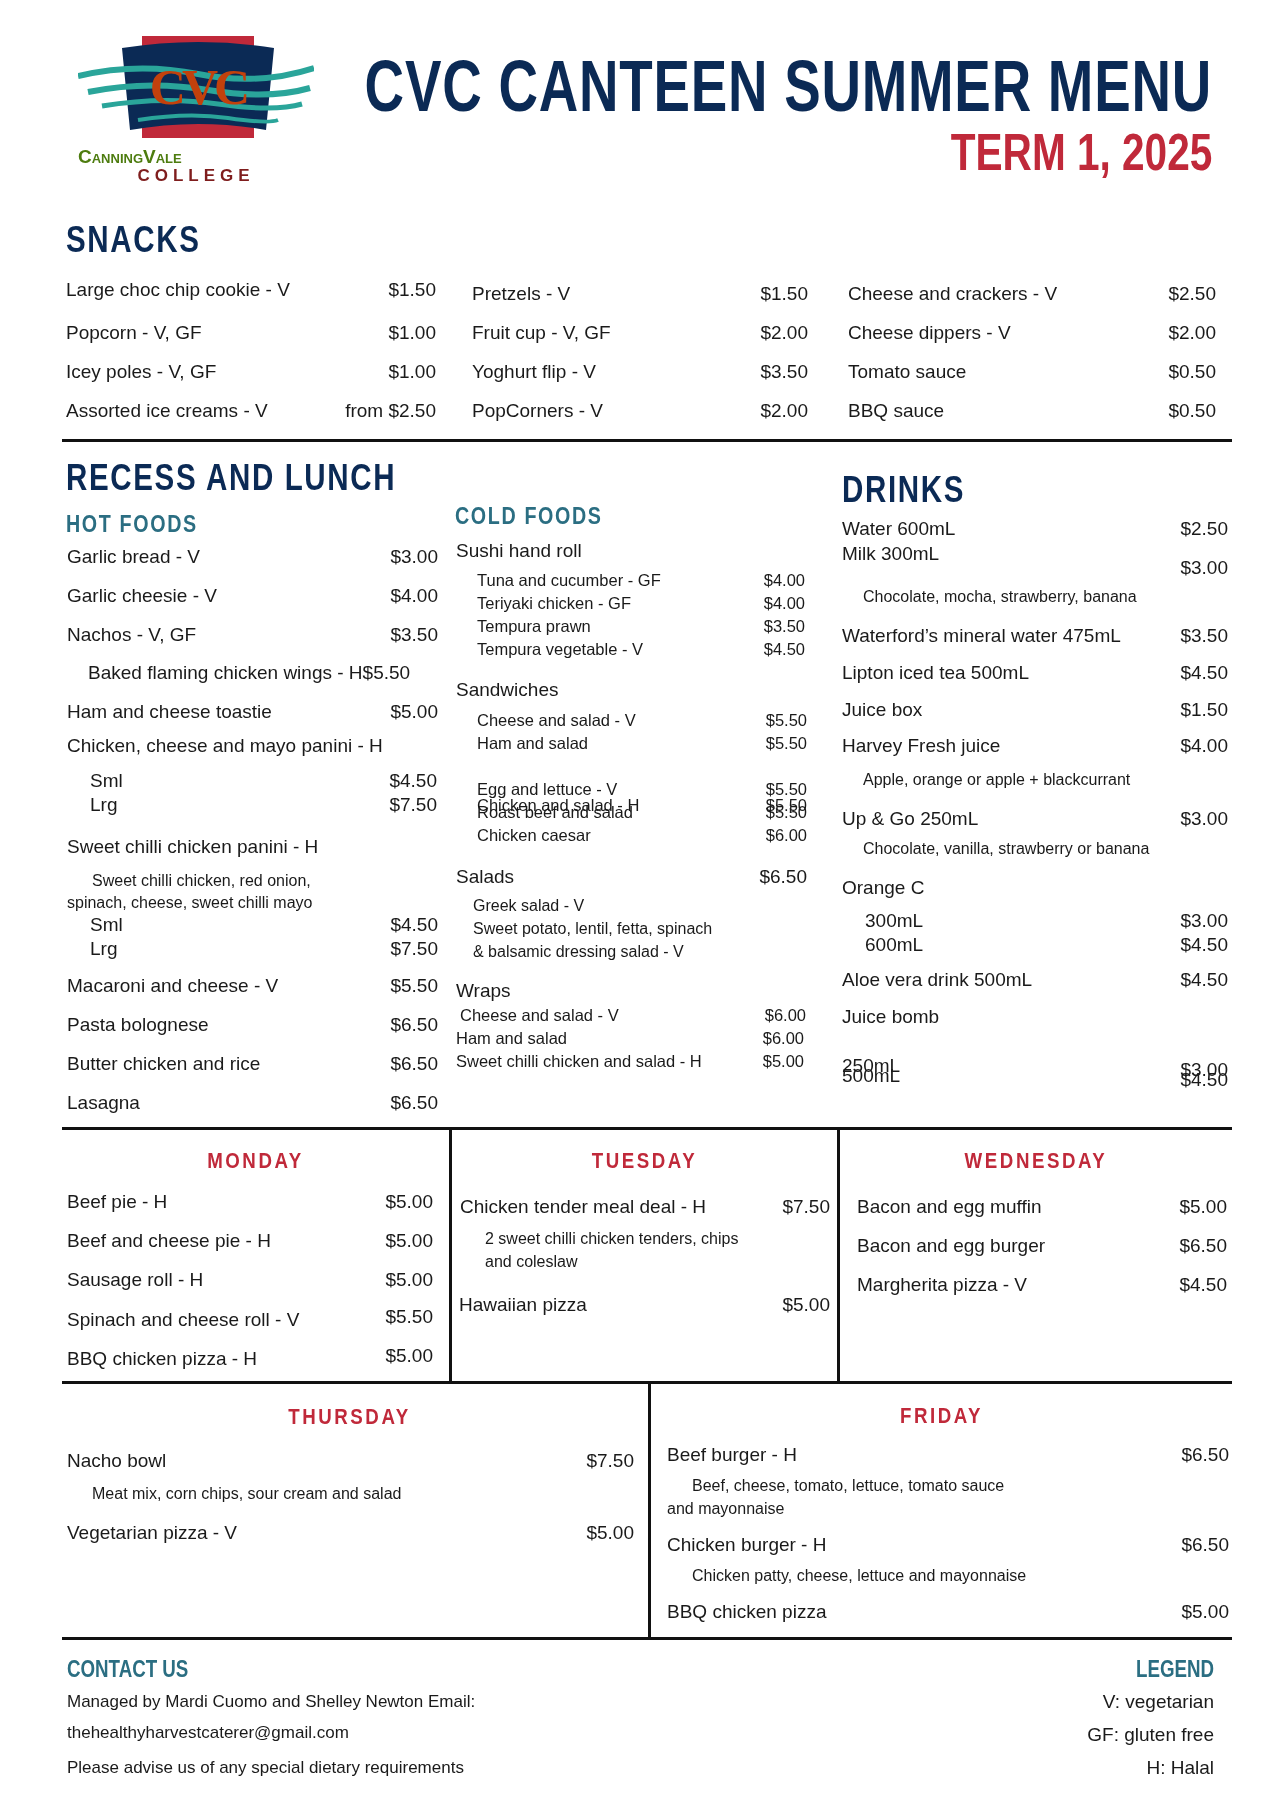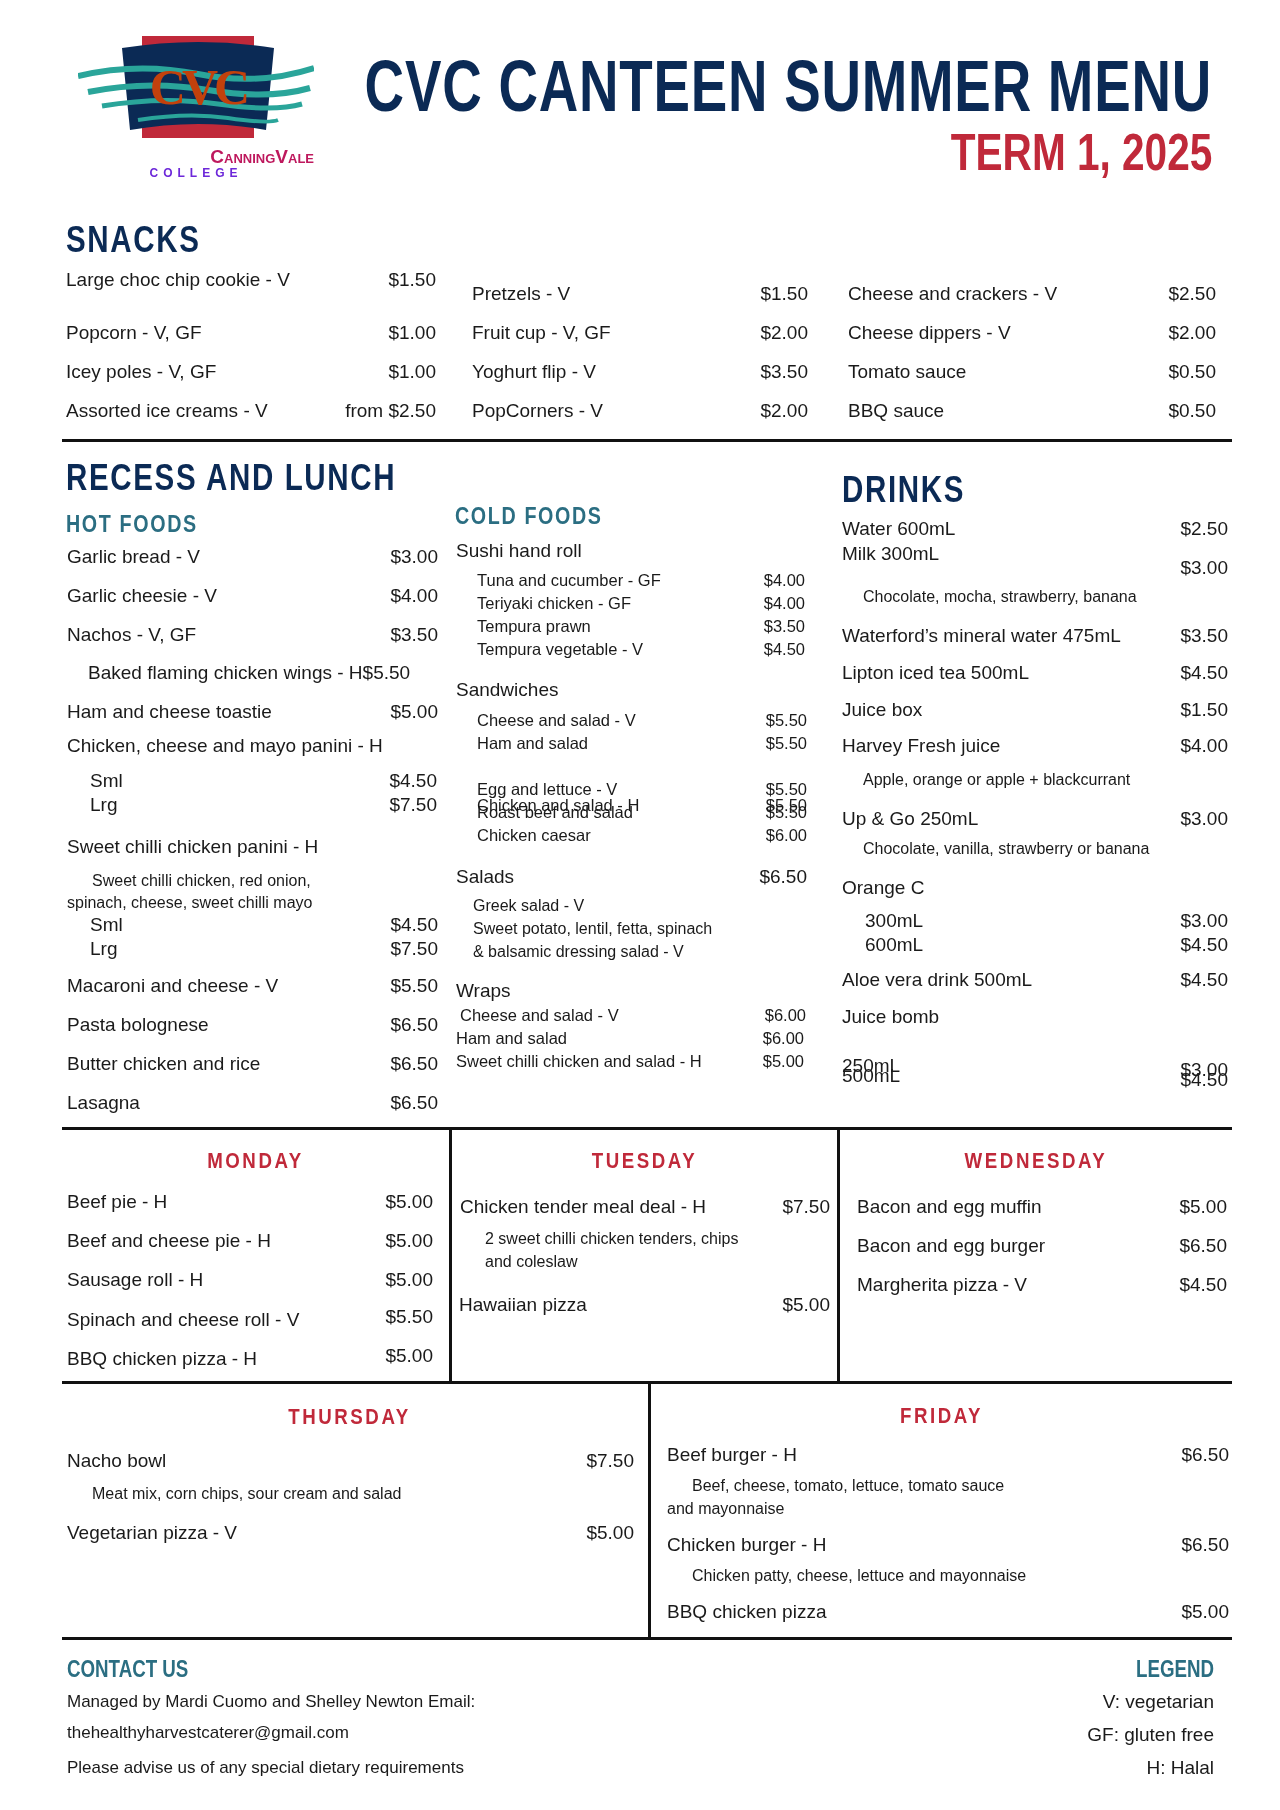--- a/index.html
+++ b/index.html
@@ -24,31 +24,31 @@
 <div class="abs" style="left:78px; top:34px; width:236px; height:150px;">
   <svg width="236" height="118" viewBox="0 0 236 118">
     <rect x="64" y="2" width="112" height="102" fill="#c0293a"></rect>
     <path d="M44 14 Q120 2 196 14 L188 96 Q120 84 52 96 Z" fill="#0b2a55"></path>
     <path d="M0 42 Q60 28 120 40 T236 34" stroke="#2aa59a" stroke-width="6" fill="none"></path>
     <path d="M10 58 Q70 46 130 56 T232 54" stroke="#2aa59a" stroke-width="6" fill="none"></path>
     <path d="M24 72 Q84 62 140 70 T224 70" stroke="#2aa59a" stroke-width="5" fill="none"></path>
     <path d="M60 86 Q110 78 150 84 T200 86" stroke="#2aa59a" stroke-width="4" fill="none"></path>
   </svg>
   <div style="position:absolute; left:60px; top:24px; width:120px; text-align:center; font-family:'Liberation Serif',serif; font-weight:700; font-size:50px; color:#c2410c; letter-spacing:-4px;">CVC</div>
-  <div style="position:absolute; left:0; top:112px; width:236px; text-align:right; font-weight:700; font-size:19px; color:#be185d; font-variant:small-caps;">CanningVale</div>
-  <div style="position:absolute; left:0; top:132px; width:236px; text-align:center; font-weight:700; font-size:12px; color:#6d28d9; letter-spacing:5px;">COLLEGE</div>
+  <div style="position:absolute; left:0; top:112px; width:236px; text-align:left; font-weight:700; font-size:19px; color:#4d7c0f; font-variant:small-caps;">CanningVale</div>
+  <div style="position:absolute; left:0; top:132px; width:236px; text-align:center; font-weight:700; font-size:17px; color:#7f1d1d; letter-spacing:5px;">COLLEGE</div>
 </div>
 
 <div class="abs navy" style="right:68px; top:46px; font-size:72px; font-weight:700; line-height:80px; white-space:nowrap; transform:scaleX(0.76); transform-origin:right top; letter-spacing:1px;">CVC CANTEEN SUMMER MENU</div>
 <div class="abs red" style="right:68px; top:124px; font-size:52px; font-weight:700; line-height:56px; white-space:nowrap; transform:scaleX(0.78); transform-origin:right top;">TERM 1, 2025</div>
 
 <div class="sec-title navy" style="left:66px; top:220px; font-size:36px; line-height:40px;">SNACKS</div>
 
 <div>
-  <div class="row" style="left:66px; top:269px; width:370px;">
+  <div class="row" style="left:66px; top:279px; width:370px;">
       <span>Large choc chip cookie - V</span>
       <span>$1.50</span>
     </div>
   <div class="row" style="left:66px; top:322px; width:370px;">
       <span>Popcorn - V, GF</span>
       <span>$1.00</span>
     </div>
   <div class="row" style="left:66px; top:361px; width:370px;">
       <span>Icey poles - V, GF</span>
       <span>$1.00</span>

